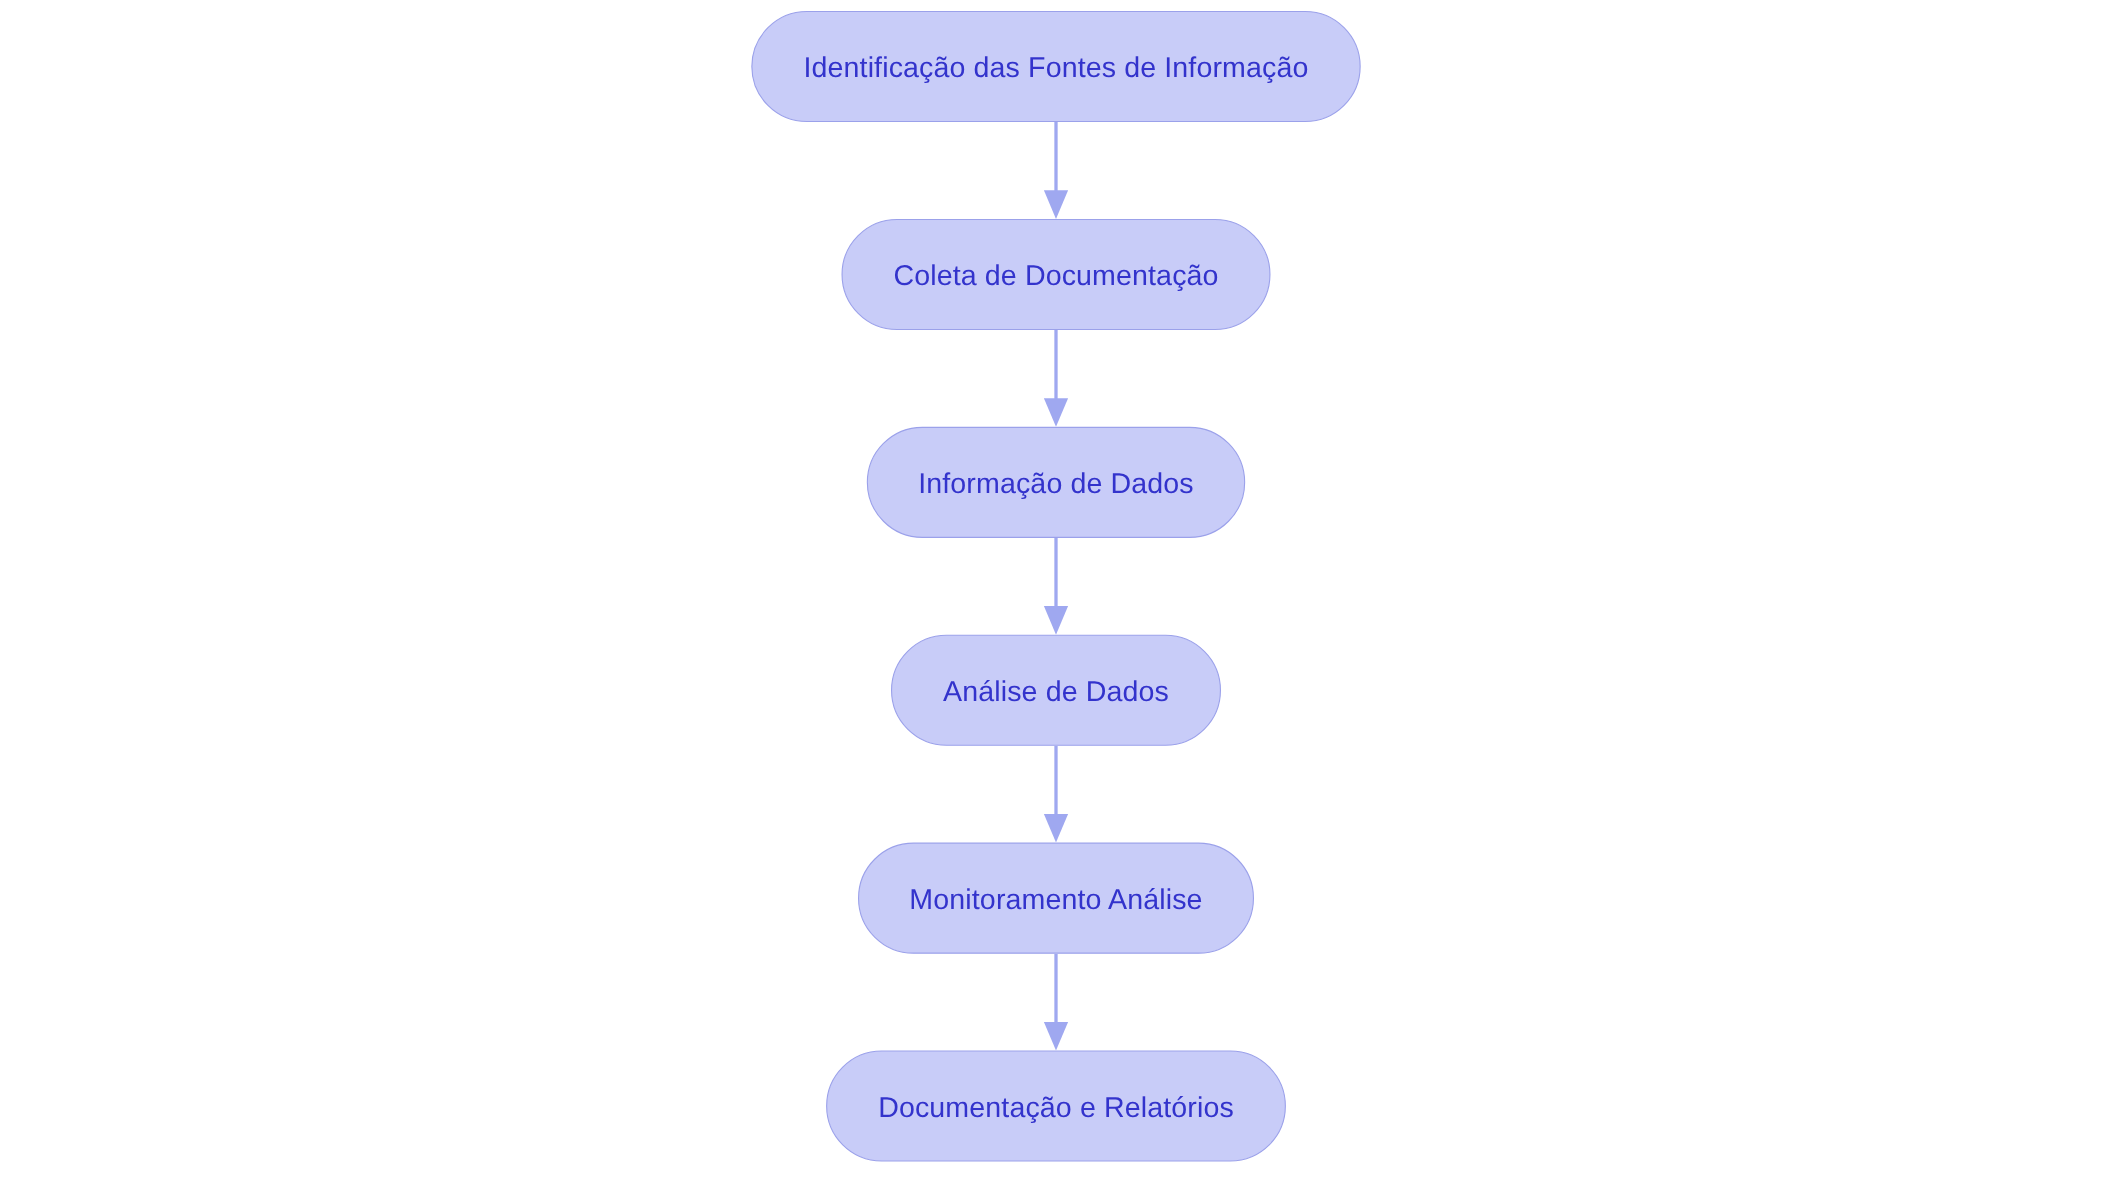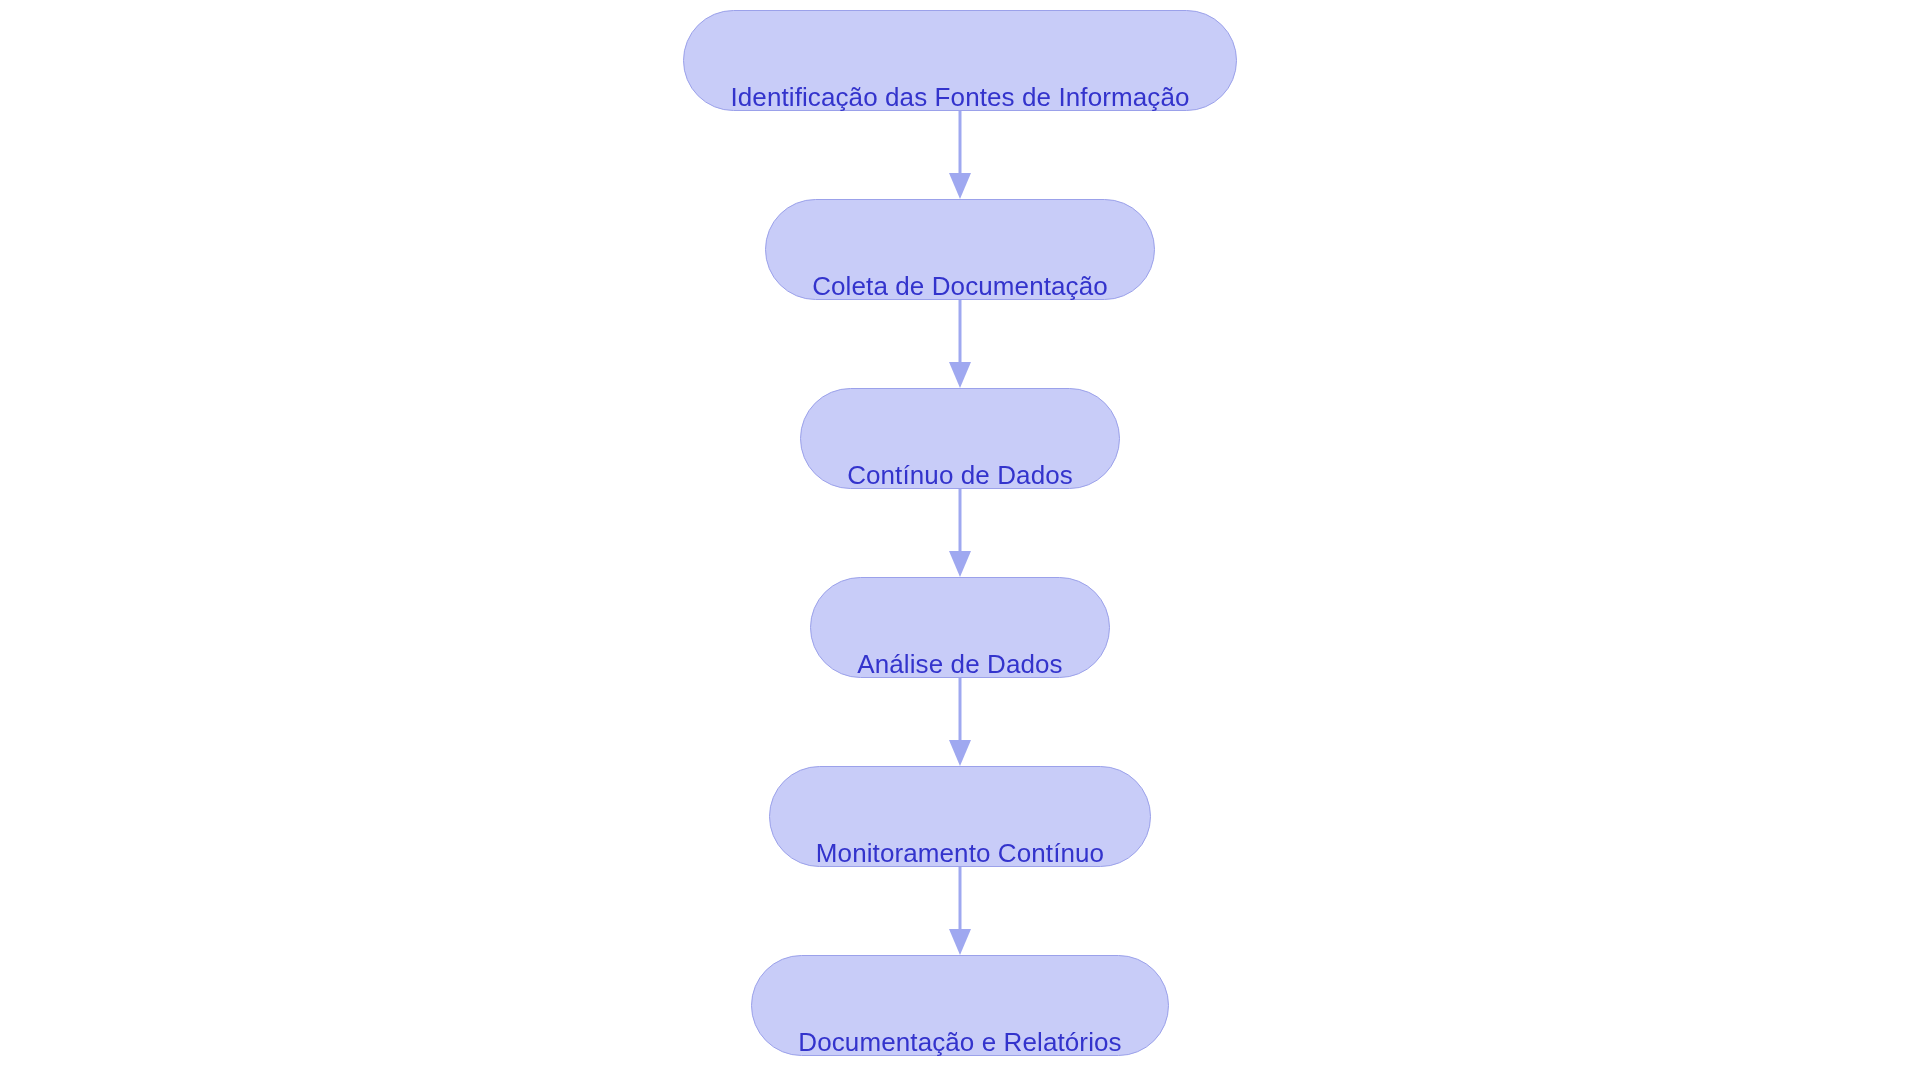--- a/index.html
+++ b/index.html
@@ -30,21 +30,21 @@
     display: flex;
     flex-direction: column;
     align-items: center;
   }
 
   
   .node {
     box-sizing: border-box;
     height: 101px;
     display: flex;
-    align-items: flex-end;
+    align-items: center;
     justify-content: center;
     background: #c8ccf8;
     border: 1.6px solid #9ba1ea;
     border-radius: 51px;
     padding: 0 46px;
     white-space: nowrap;
   }
   .node-label {
     font-size: 26px;
     line-height: 1;
@@ -86,39 +86,39 @@
     <div class="node">
       <span class="node-label">Coleta de Documentação</span>
     </div>
 
     <svg class="connector" viewBox="0 0 30 88">
       <line class="connector-line" x1="15" y1="0" x2="15" y2="68"></line>
       <polygon class="connector-head" points="15,88 4,62 26,62"></polygon>
     </svg>
 
     <div class="node">
-      <span class="node-label">Contínuo de Dados</span>
+      <span class="node-label">Informação de Dados</span>
     </div>
 
     <svg class="connector" viewBox="0 0 30 88">
       <line class="connector-line" x1="15" y1="0" x2="15" y2="68"></line>
       <polygon class="connector-head" points="15,88 4,62 26,62"></polygon>
     </svg>
 
     <div class="node">
       <span class="node-label">Análise de Dados</span>
     </div>
 
     <svg class="connector" viewBox="0 0 30 88">
       <line class="connector-line" x1="15" y1="0" x2="15" y2="68"></line>
       <polygon class="connector-head" points="15,88 4,62 26,62"></polygon>
     </svg>
 
     <div class="node">
-      <span class="node-label">Monitoramento Contínuo</span>
+      <span class="node-label">Monitoramento Análise</span>
     </div>
 
     <svg class="connector" viewBox="0 0 30 88">
       <line class="connector-line" x1="15" y1="0" x2="15" y2="68"></line>
       <polygon class="connector-head" points="15,88 4,62 26,62"></polygon>
     </svg>
 
     <div class="node">
       <span class="node-label">Documentação e Relatórios</span>
     </div>

